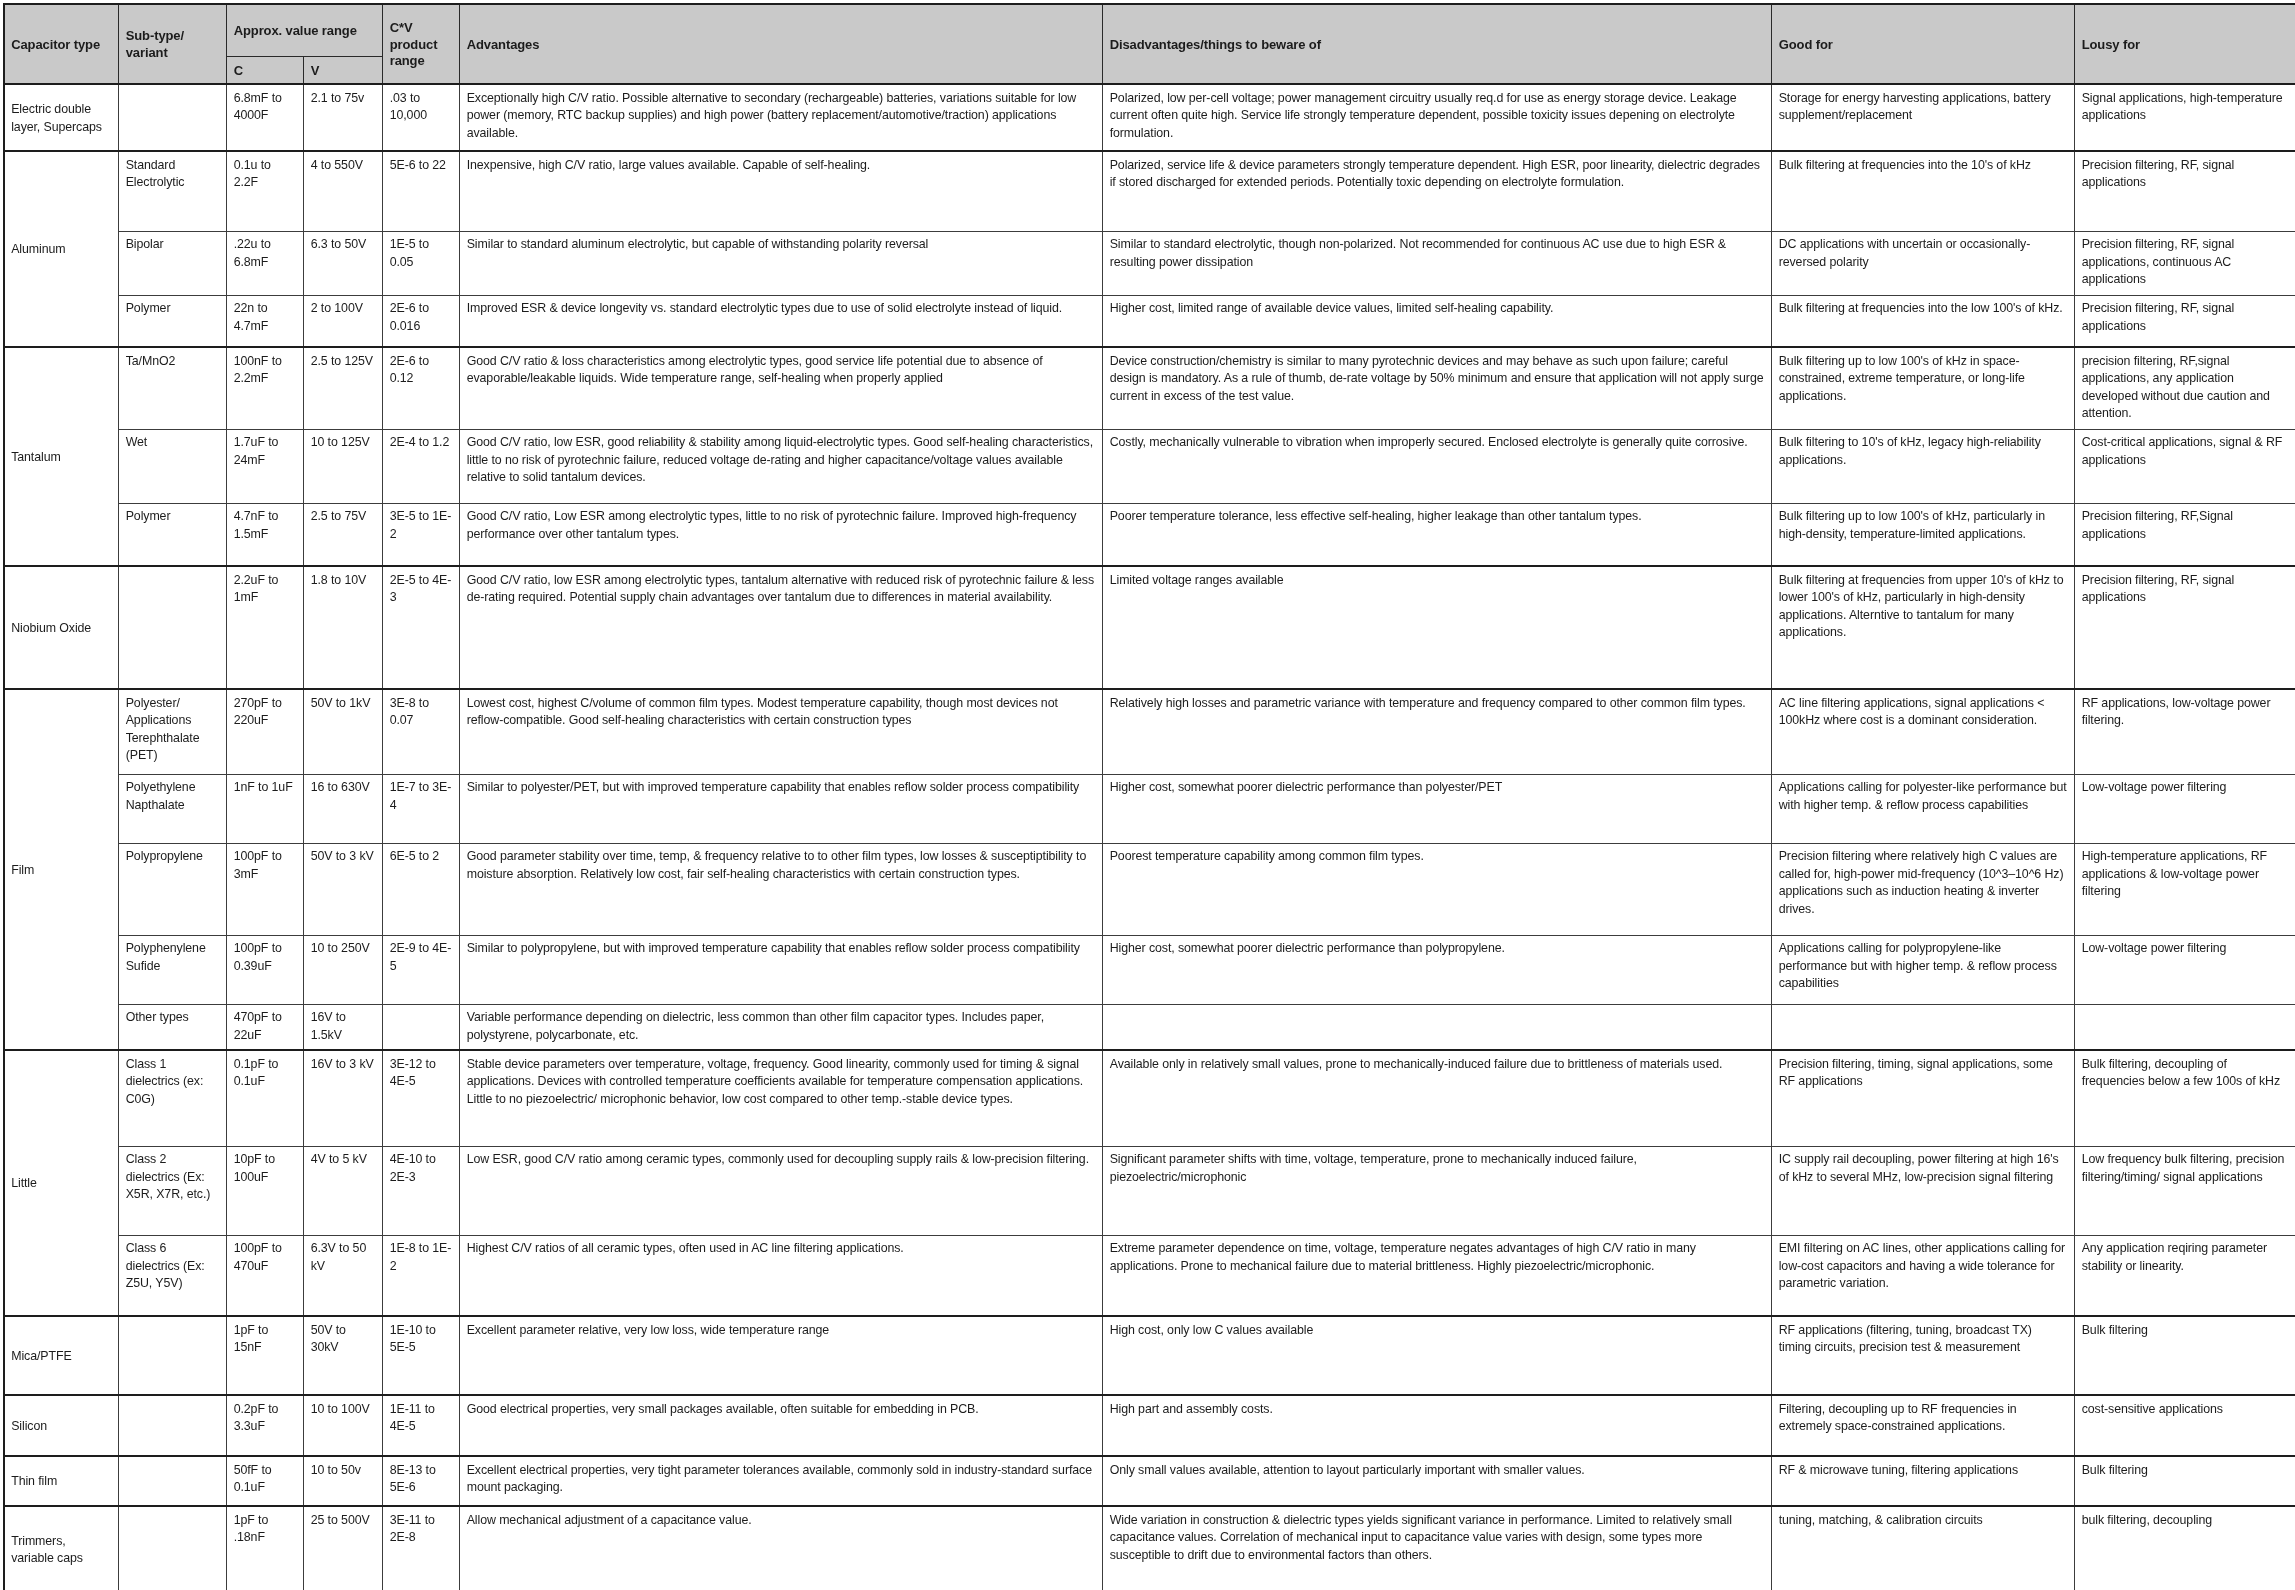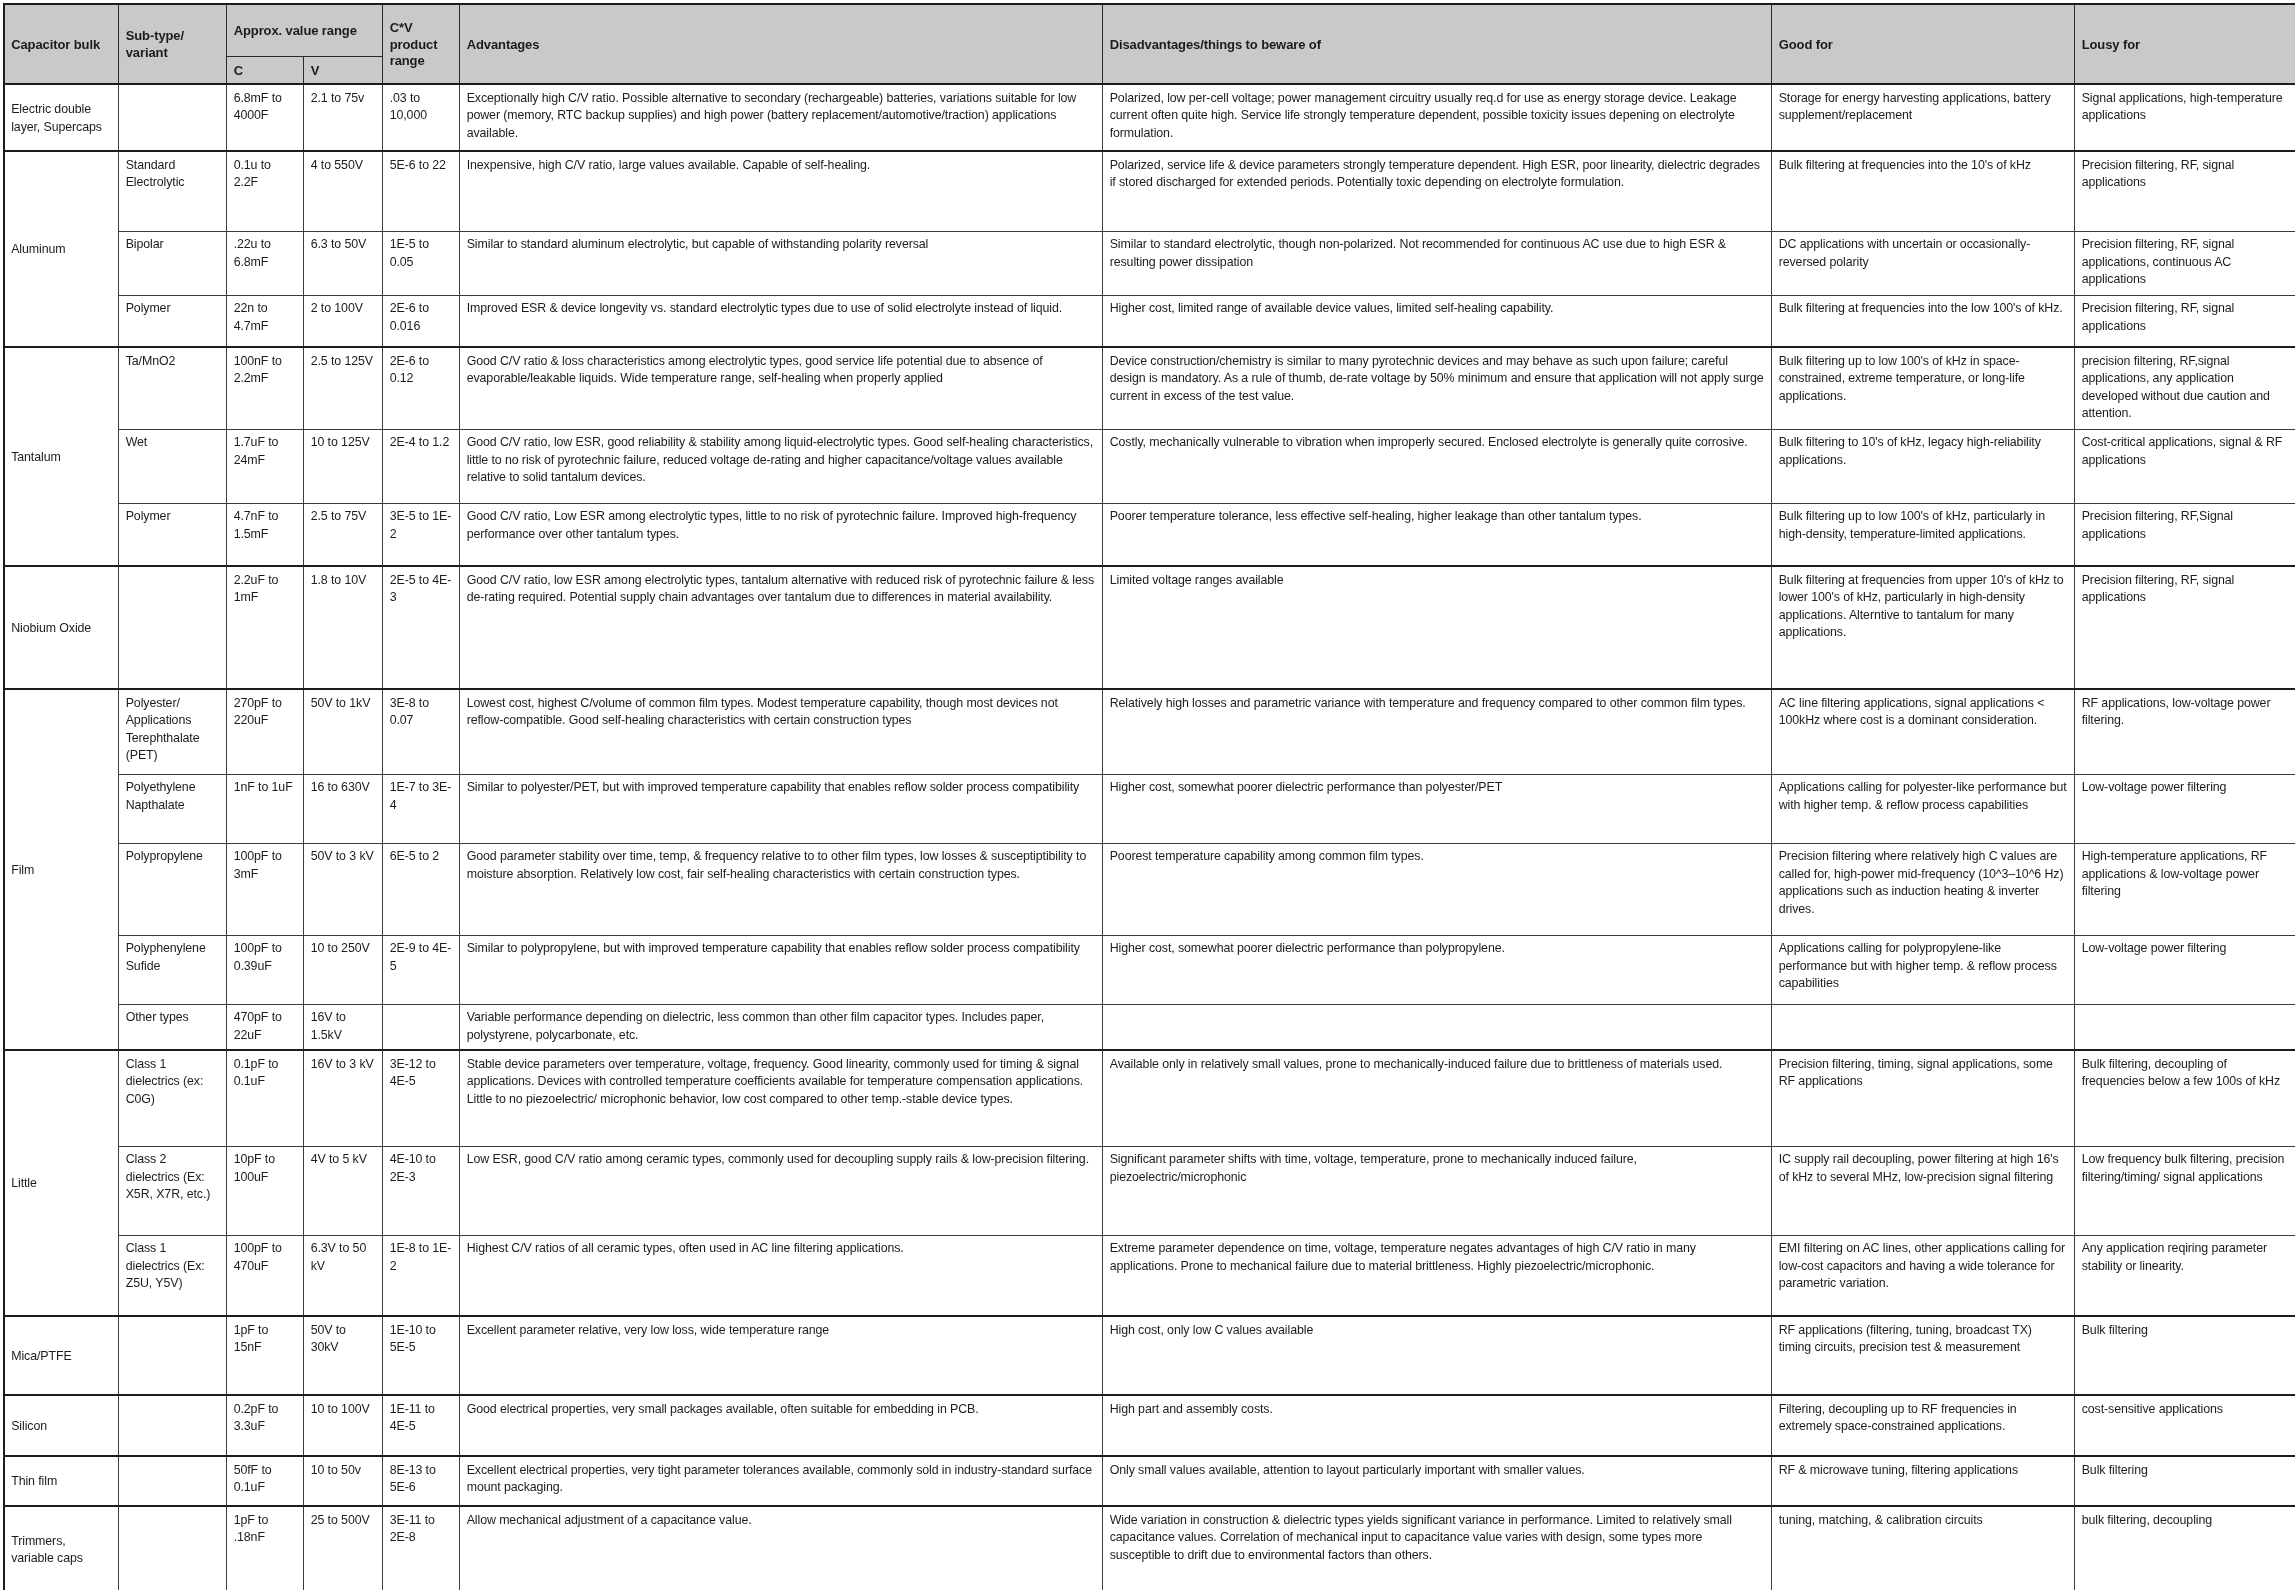--- a/index.html
+++ b/index.html
@@ -38,21 +38,21 @@
     <col style="width:77px">
     <col style="width:79px">
     <col style="width:77px">
     <col style="width:643px">
     <col style="width:669px">
     <col style="width:303px">
     <col style="width:225px">
   </colgroup>
   <thead>
     <tr class="hrow1">
-      <th rowspan="2">Capacitor bulk</th>
+      <th rowspan="2">Capacitor type</th>
       <th rowspan="2">Sub-type/ variant</th>
       <th colspan="2">Approx. value range</th>
       <th rowspan="2">C*V product range</th>
       <th rowspan="2">Advantages</th>
       <th rowspan="2">Disadvantages/things to beware of</th>
       <th rowspan="2">Good for</th>
       <th rowspan="2">Lousy for</th>
     </tr>
     <tr class="hrow2">
       <th>C</th>
@@ -210,21 +210,21 @@
         <td class="col-subtype">Class 2 dielectrics (Ex: X5R, X7R, etc.)</td>
         <td class="col-c">10pF to 100uF</td>
         <td class="col-v">4V to 5 kV</td>
         <td class="col-cv">4E-10 to 2E-3</td>
         <td class="col-advantages">Low ESR, good C/V ratio among ceramic types, commonly used for decoupling supply rails &amp; low-precision filtering.</td>
         <td class="col-disadvantages">Significant parameter shifts with time, voltage, temperature, prone to mechanically induced failure, piezoelectric/microphonic</td>
         <td class="col-good_for">IC supply rail decoupling, power filtering at high 16's of kHz to several MHz, low-precision signal filtering</td>
         <td class="col-lousy_for">Low frequency bulk filtering, precision filtering/timing/ signal applications</td>
       </tr>
       <tr style="height: 81px;">
-        <td class="col-subtype">Class 1 dielectrics (Ex: Z5U, Y5V)</td>
+        <td class="col-subtype">Class 6 dielectrics (Ex: Z5U, Y5V)</td>
         <td class="col-c">100pF to 470uF</td>
         <td class="col-v">6.3V to 50 kV</td>
         <td class="col-cv">1E-8 to 1E-2</td>
         <td class="col-advantages">Highest C/V ratios of all ceramic types, often used in AC line filtering applications.</td>
         <td class="col-disadvantages">Extreme parameter dependence on time, voltage, temperature negates advantages of high C/V ratio in many applications. Prone to mechanical failure due to material brittleness. Highly piezoelectric/microphonic.</td>
         <td class="col-good_for">EMI filtering on AC lines, other applications calling for low-cost capacitors and having a wide tolerance for parametric variation.</td>
         <td class="col-lousy_for">Any application reqiring parameter stability or linearity.</td>
       </tr>
       <tr class="group-start" style="height: 79px;">
         <td rowspan="1" class="col-type">Mica/PTFE</td>

